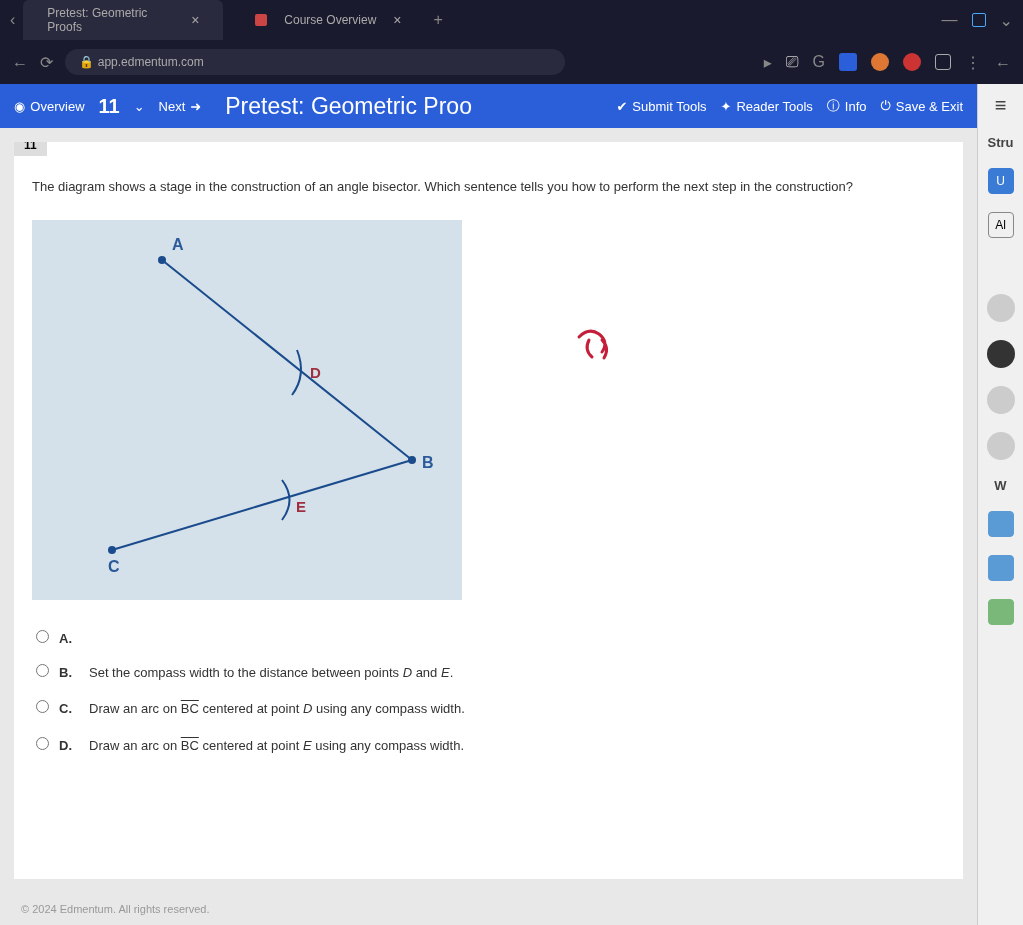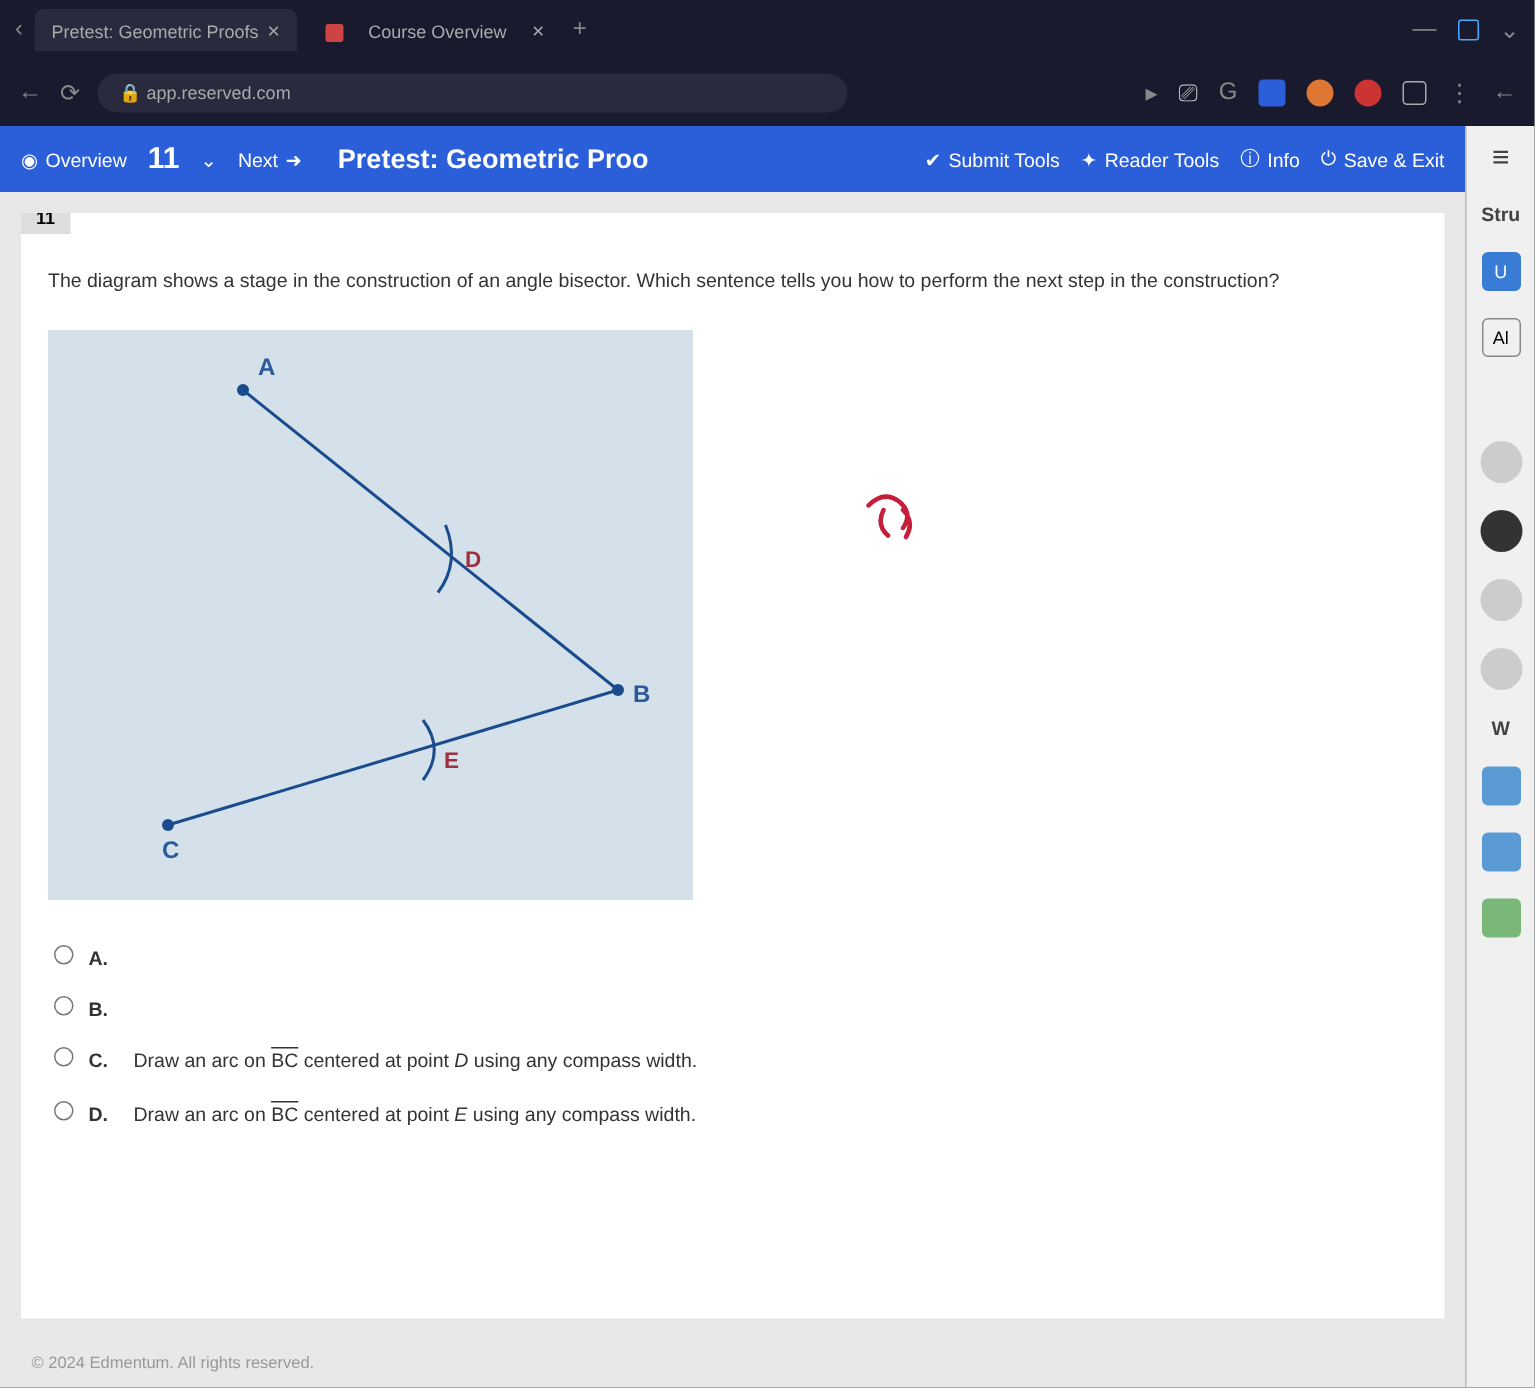--- a/index.html
+++ b/index.html
@@ -1,34 +1,34 @@
 <!DOCTYPE html>
 <html><head>
 <meta charset="utf-8">
 <style>
 * { margin: 0; padding: 0; box-sizing: border-box; font-family: Arial, sans-serif; }
 body { background: #1a1a2e; width: 1023px; height: 925px; overflow: hidden; }
 
 .browser-chrome { background: #1a1a2e; color: #888; }
 .tab-bar { display: flex; align-items: center; height: 40px; padding: 0 10px; gap: 8px; }
-.tab { background: #2a2a3e; padding: 6px 11px; border-radius: 6px 6px 0 0; font-size: 12px; color: #aaa; display: flex; align-items: flex-end; gap: 6px; max-width: 200px; }
+.tab { background: #2a2a3e; padding: 6px 24px; border-radius: 6px 6px 0 0; font-size: 12px; color: #aaa; display: flex; align-items: center; gap: 6px; max-width: 200px; }
 .tab.inactive { background: #1a1a2e; gap: 17px; }
 .tab-close { font-size: 14px; }
 .nav-bar { display: flex; align-items: center; height: 44px; padding: 0 12px; gap: 12px; }
 .nav-icon { color: #888; font-size: 16px; cursor: pointer; }
 .url-bar { flex: 1; background: #2a2a3e; border-radius: 16px; padding: 6px 14px; font-size: 12px; color: #aaa; max-width: 500px; }
 .nav-right { display: flex; gap: 14px; align-items: center; margin-left: auto; }
 .ext-icon { width: 18px; height: 18px; border-radius: 3px; }
 
 .content-area { display: flex; height: calc(100% - 84px); }
 .main-panel { flex: 1; background: #e8e8e8; display: flex; flex-direction: column; }
 .blue-bar { background: #2b5fd9; color: #fff; height: 44px; display: flex; align-items: center; padding: 0 14px; gap: 14px; font-size: 13px; }
 .blue-item { display: flex; align-items: center; gap: 5px; cursor: pointer; }
 .question-num { font-size: 20px; font-weight: bold; }
-.blue-title { font-size: 18px; font-weight: 700; margin: 0 10px; }
+.blue-title { font-size: 23px; font-weight: 400; margin: 0 10px; }
 .blue-spacer { flex: 1; }
 
 .question-card { background: #fff; margin: 14px; padding: 16px 18px; flex: 1; overflow: auto; position: relative; }
 .q-num-box { position: absolute; top: -8px; left: 0; background: #ddd; padding: 4px 10px; font-size: 12px; font-weight: bold; }
 .question-text { font-size: 13px; color: #333; margin: 20px 0 24px; line-height: 1.4; }
 
 .diagram-box { background: #d4e0ea; width: 430px; height: 380px; position: relative; margin-bottom: 20px; }
 .diagram-box svg { width: 100%; height: 100%; }
 
 .answers { margin-top: 14px; }
@@ -69,21 +69,21 @@
       <span class="nav-icon">—</span>
       <span style="width:14px;height:14px;border:1px solid #4af;border-radius:2px"></span>
       <span class="nav-icon">⌄</span>
     </div>
   </div>
   <div class="nav-bar">
     <span class="nav-icon">←</span>
     <span class="nav-icon">⟳</span>
     <div class="url-bar">
       <span>🔒</span>
-      <span>app.reserved.com</span>
+      <span>app.edmentum.com</span>
     </div>
     <div class="nav-right">
       <span class="nav-icon">▸</span>
       <span class="nav-icon" style="color:#ccc">⎚</span>
       <span class="nav-icon">G</span>
       <span class="ext-icon" style="background:#2b5fd9"></span>
       <span class="ext-icon" style="background:#d73;border-radius:50%"></span>
       <span class="ext-icon" style="background:#c33;border-radius:50%"></span>
       <span style="width:16px;height:16px;border:1.5px solid #aaa;border-radius:3px"></span>
       <span class="nav-icon">⋮</span>
@@ -153,20 +153,21 @@
       </div>
 
       <div class="answers">
         <div class="answer-row">
           <input type="radio" name="ans" style="">
           <span class="answer-label">A.</span>
         </div>
         <div class="answer-row">
           <input type="radio" name="ans" style="">
           <span class="answer-label">B.</span>
+          <span class="answer-text"><span>Set the compass width to the distance between points </span><i>D</i><span> and </span><i>E</i><span>.</span></span>
         </div>
         <div class="answer-row">
           <input type="radio" name="ans" style="">
           <span class="answer-label">C.</span>
           <span class="answer-text"><span>Draw an arc on </span><span class="seg-over">BC</span><span> centered at point </span><i>D</i><span> using any compass width.</span></span>
         </div>
         <div class="answer-row">
           <input type="radio" name="ans" style="">
           <span class="answer-label">D.</span>
           <span class="answer-text"><span>Draw an arc on </span><span class="seg-over">BC</span><span> centered at point </span><i>E</i><span> using any compass width.</span></span>

